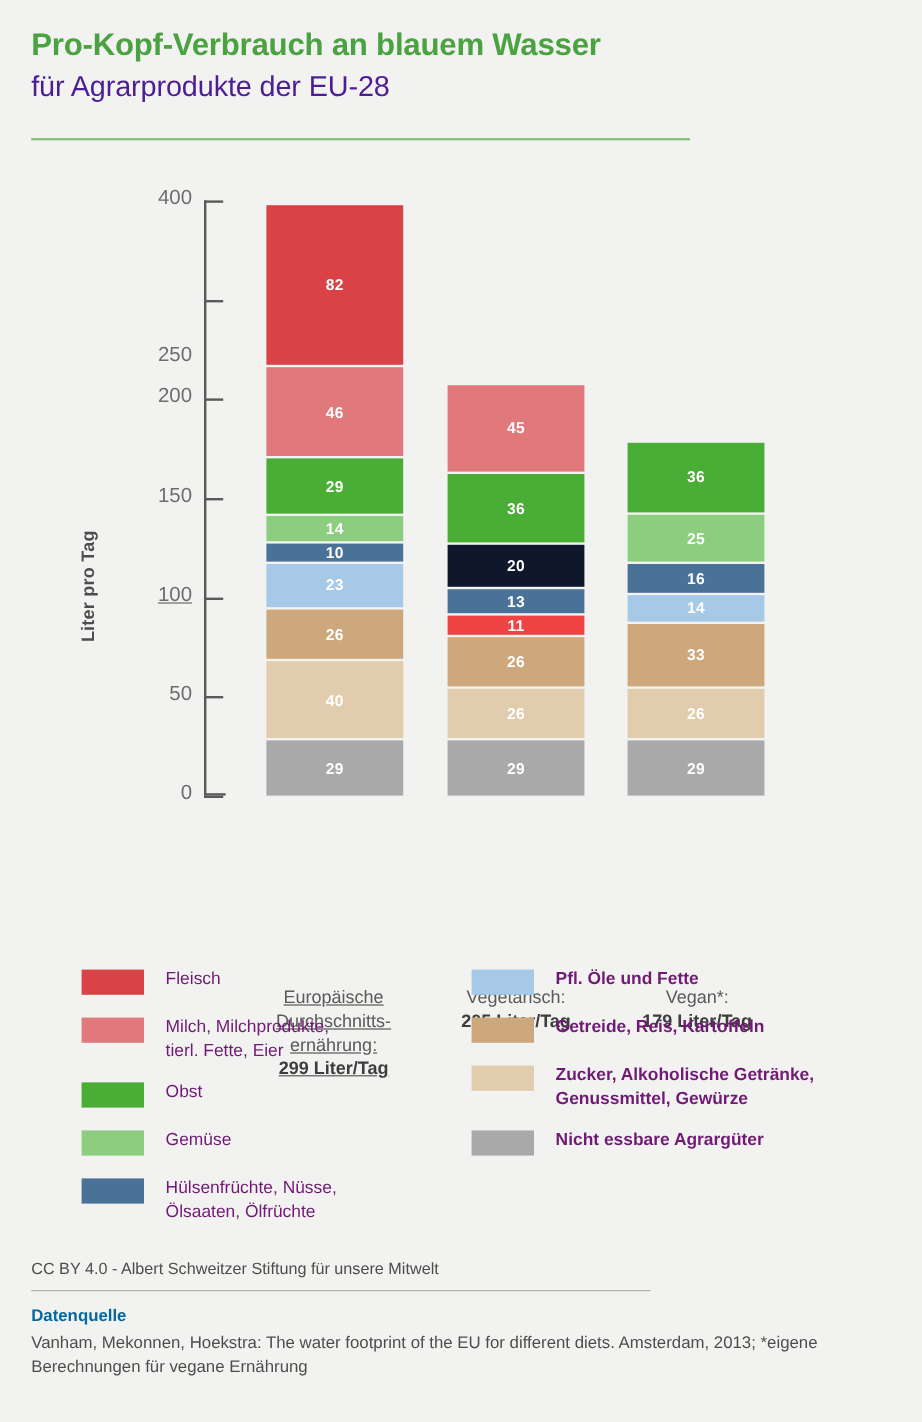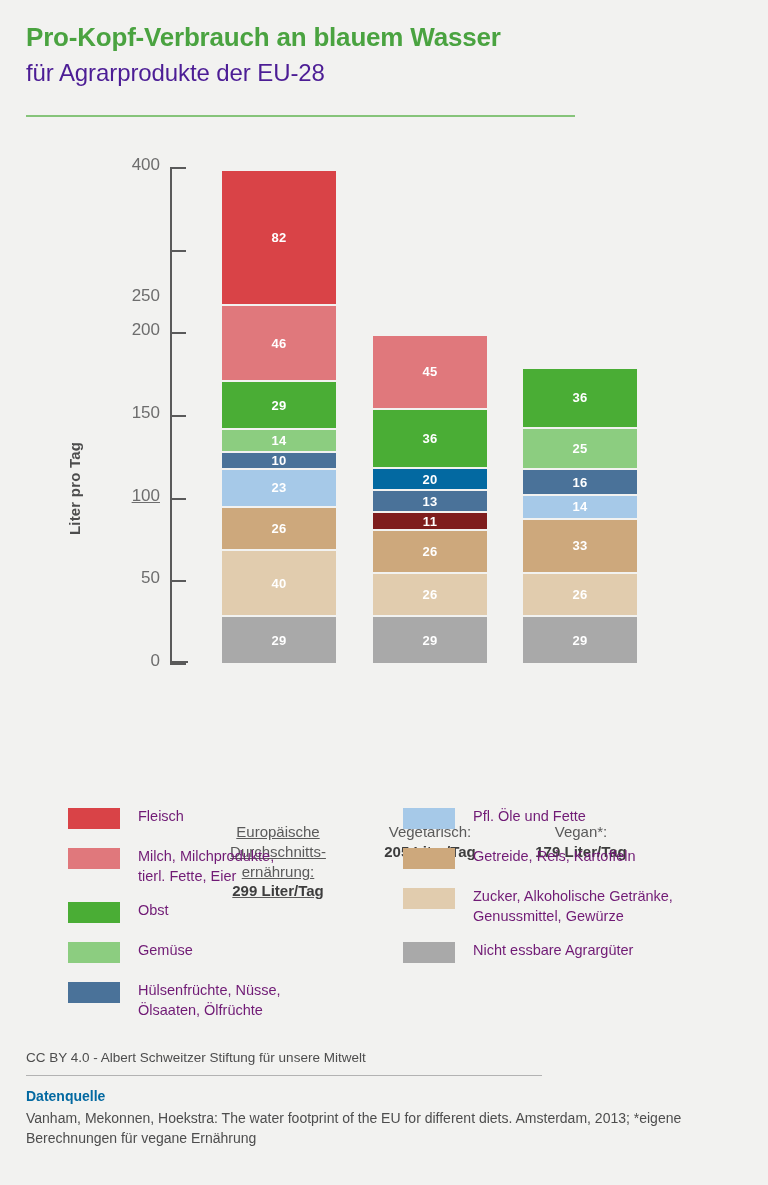--- a/index.html
+++ b/index.html
@@ -66,21 +66,21 @@
         line-height:1.32;color:#5a5a5a;}
   .xlab b{font-weight:bold;color:#3d3d3d;}
   .xlab-1{left:188px;text-decoration:underline;}
   .xlab-2{left:340px;}
   .xlab-3{left:491px;}
 
   
   .legend{position:absolute;left:0;top:806px;width:768px;height:210px;}
   .legend-col{position:absolute;top:0;width:330px;}
   .legend-col-left{left:68px;}
-  .legend-col-right{left:403px;}
+  .legend-col-right{left:393px;font-weight:bold;}
   .legend-item{position:relative;margin-bottom:14px;min-height:26px;}
   .swatch{
     position:absolute;left:0;top:2px;width:52px;height:21px;
   }
   .legend-text{
     margin-left:70px;font-size:14.5px;line-height:1.38;color:#701a75;
   }
 
   
   .footer{position:absolute;left:26px;top:1050px;width:716px;}
@@ -147,23 +147,23 @@
           <div class="seg" style="height: 21.142px; background: rgb(140, 205, 128);">14</div>
           <div class="seg" style="height: 14.53px; background: rgb(74, 114, 153);">10</div>
           <div class="seg" style="height: 36.019px; background: rgb(166, 201, 232);">23</div>
           <div class="seg" style="height: 40.978px; background: rgb(205, 168, 124);">26</div>
           <div class="seg" style="height: 64.12px; background: rgb(225, 204, 174);">40</div>
           <div class="seg" style="height: 45.937px; background: rgb(169, 169, 169);">29</div>
         </div>
       <div class="bar bar-2" id="bar-1">
           <div class="seg" style="height: 72.385px; background: rgb(224, 120, 124);">45</div>
           <div class="seg" style="height: 57.508px; background: rgb(74, 173, 53);">36</div>
-          <div class="seg" style="height: 20px; background: #0369a1;">20</div>
+          <div class="seg" style="height: 35px; background: #0f172a;">20</div>
           <div class="seg" style="height: 19.489px; background: rgb(74, 114, 153);">13</div>
-          <div class="seg" style="height: 16.183px; background: #7f1d1d;">11</div>
+          <div class="seg" style="height: 16.183px; background: #ef4444;">11</div>
           <div class="seg" style="height: 40.978px; background: rgb(205, 168, 124);">26</div>
           <div class="seg" style="height: 40.978px; background: rgb(225, 204, 174);">26</div>
           <div class="seg" style="height: 45.937px; background: rgb(169, 169, 169);">29</div>
         </div>
       <div class="bar bar-3" id="bar-2">
           <div class="seg" style="height: 57.508px; background: rgb(74, 173, 53);">36</div>
           <div class="seg" style="height: 39.325px; background: rgb(140, 205, 128);">25</div>
           <div class="seg" style="height: 24.448px; background: rgb(74, 114, 153);">16</div>
           <div class="seg" style="height: 21.142px; background: rgb(166, 201, 232);">14</div>
           <div class="seg" style="height: 52.549px; background: rgb(205, 168, 124);">33</div>

